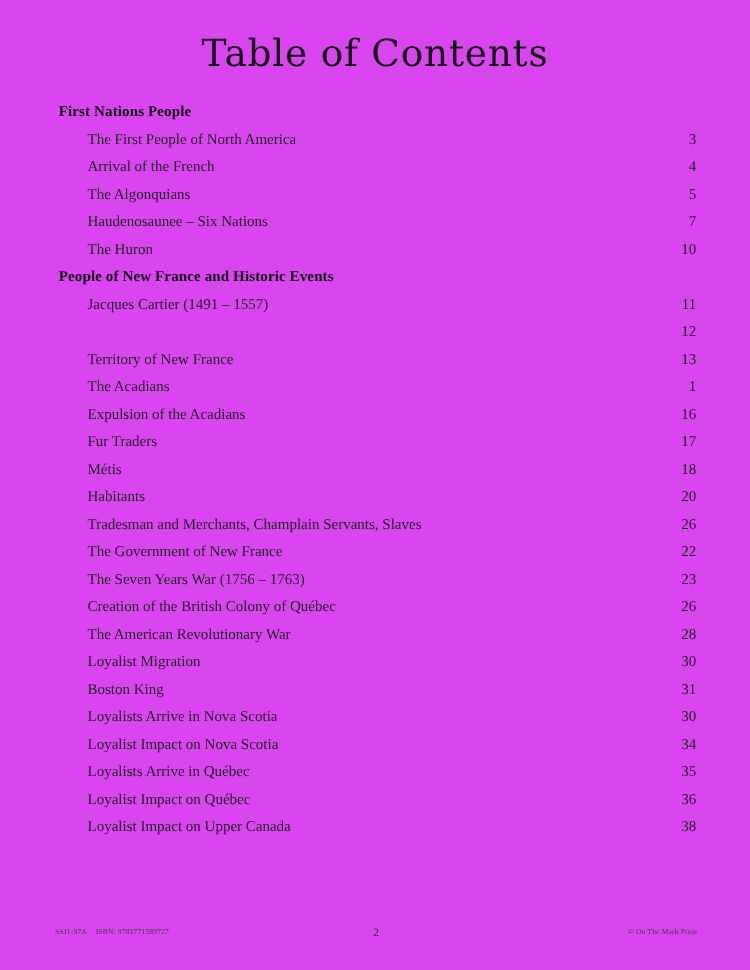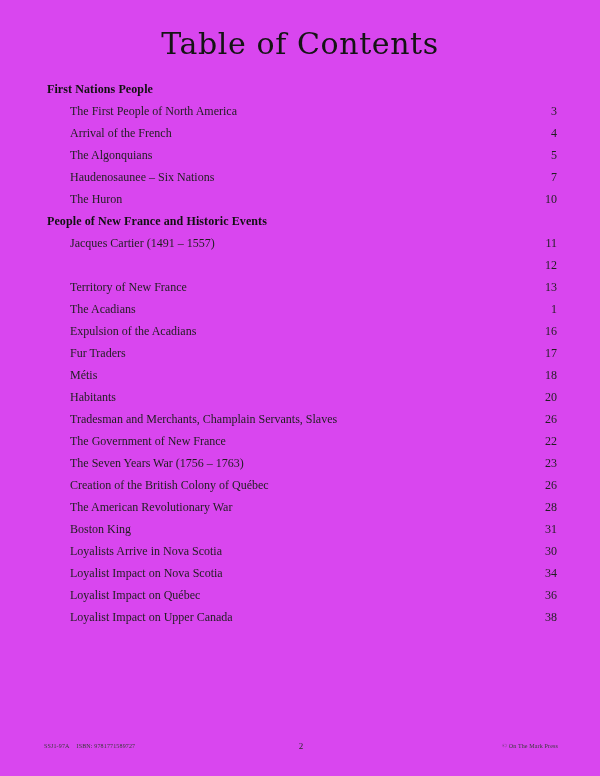--- a/index.html
+++ b/index.html
@@ -219,33 +219,43 @@
         <span class="entry-label">Creation of the British Colony of Québec</span>
         <span class="entry-leader"></span>
         <span class="entry-page">26</span>
       </div>
       <div class="toc-entry">
         <span class="entry-label">The American Revolutionary War</span>
         <span class="entry-leader"></span>
         <span class="entry-page">28</span>
       </div>
       <div class="toc-entry">
+        <span class="entry-label">Loyalist Migration</span>
+        <span class="entry-leader"></span>
+        <span class="entry-page">30</span>
+      </div>
+      <div class="toc-entry">
         <span class="entry-label">Boston King</span>
         <span class="entry-leader"></span>
         <span class="entry-page">31</span>
       </div>
       <div class="toc-entry">
         <span class="entry-label">Loyalists Arrive in Nova Scotia</span>
         <span class="entry-leader"></span>
         <span class="entry-page">30</span>
       </div>
       <div class="toc-entry">
         <span class="entry-label">Loyalist Impact on Nova Scotia</span>
         <span class="entry-leader"></span>
         <span class="entry-page">34</span>
+      </div>
+      <div class="toc-entry">
+        <span class="entry-label">Loyalists Arrive in Québec</span>
+        <span class="entry-leader"></span>
+        <span class="entry-page">35</span>
       </div>
       <div class="toc-entry">
         <span class="entry-label">Loyalist Impact on Québec</span>
         <span class="entry-leader"></span>
         <span class="entry-page">36</span>
       </div>
       <div class="toc-entry">
         <span class="entry-label">Loyalist Impact on Upper Canada</span>
         <span class="entry-leader"></span>
         <span class="entry-page">38</span>

